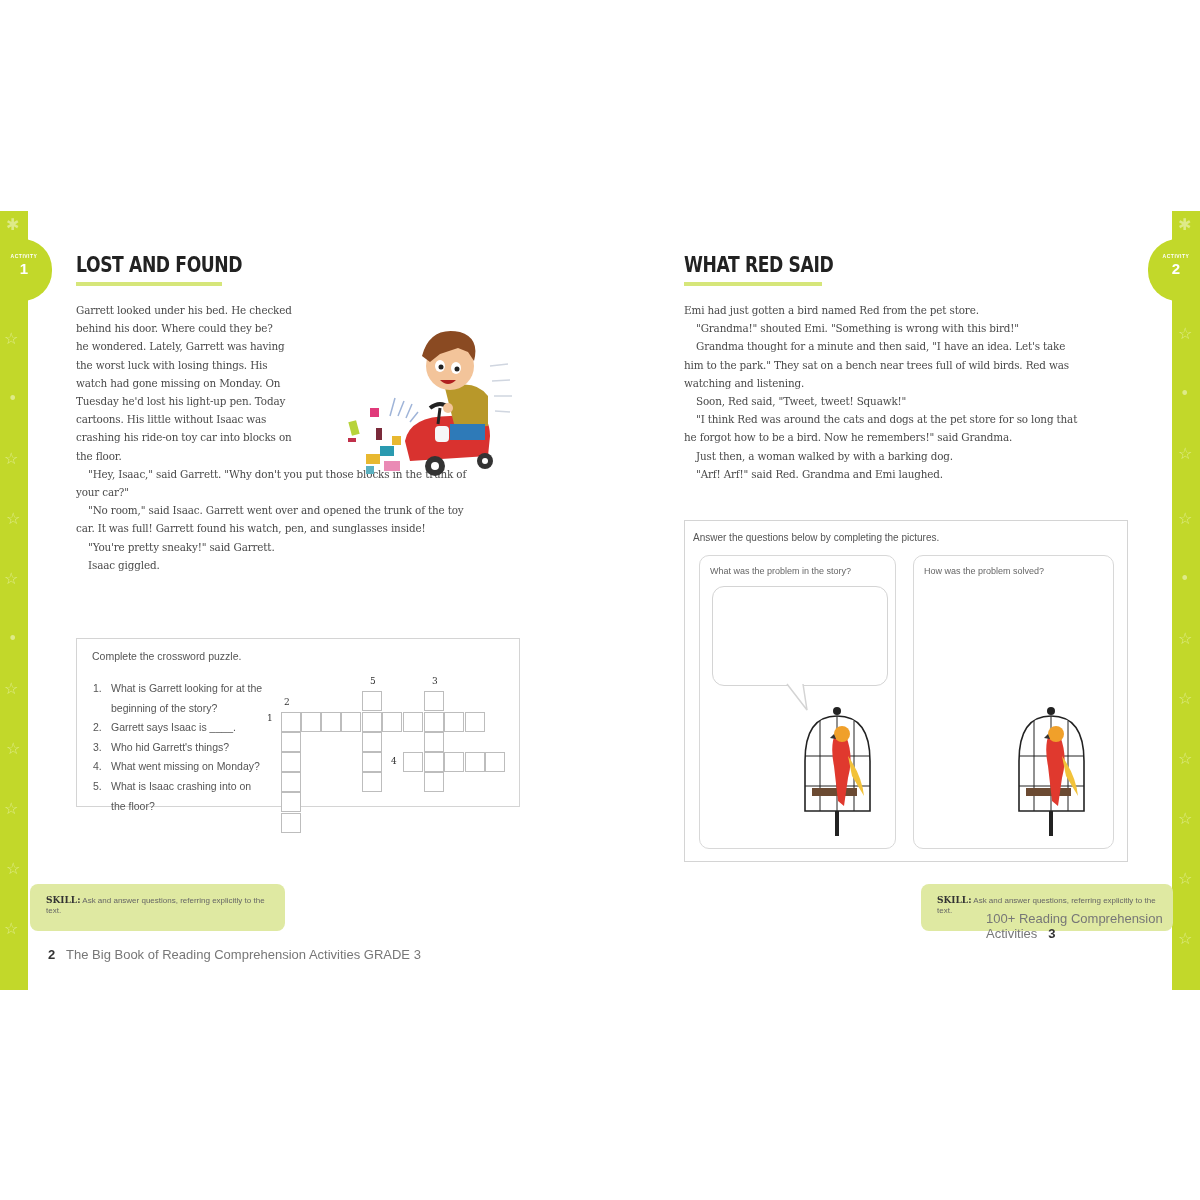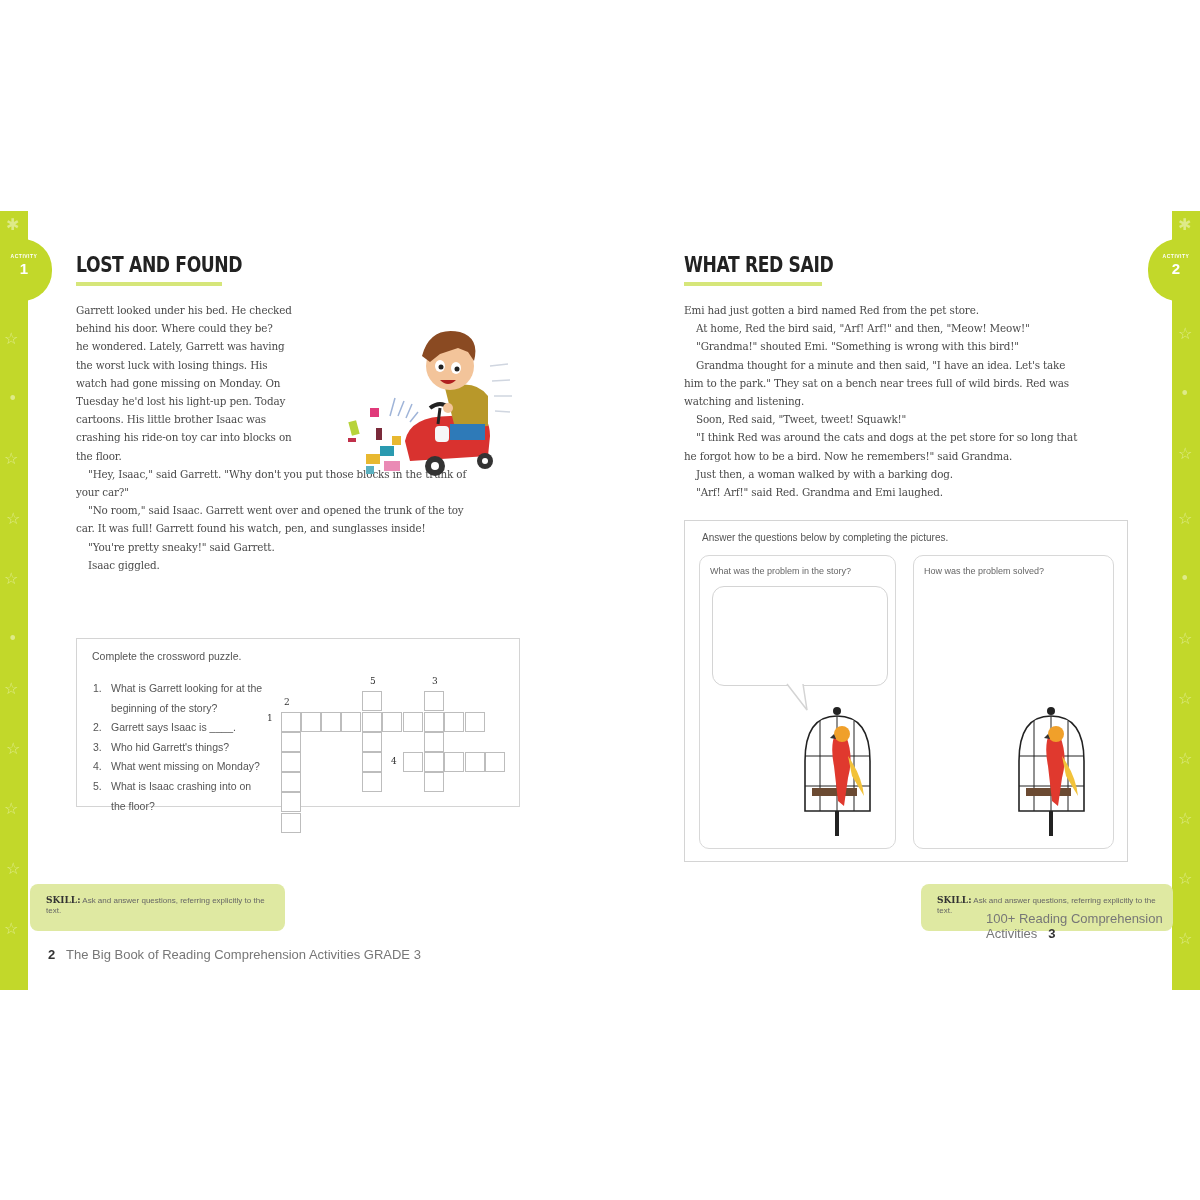--- a/index.html
+++ b/index.html
@@ -96,21 +96,21 @@
   <div class="title" style="left:76px;top:41px;">LOST AND FOUND</div>
   <div class="title-underline" style="left:76px;top:71px;width:146px;"></div>
 
   <div class="body-text" style="left:76px;top:90px;width:450px;">
     <div>Garrett looked under his bed. He checked</div>
     <div>behind his door. Where could they be?</div>
     <div>he wondered. Lately, Garrett was having</div>
     <div>the worst luck with losing things. His</div>
     <div>watch had gone missing on Monday. On</div>
     <div>Tuesday he'd lost his light-up pen. Today</div>
-    <div>cartoons. His little brother Isaac was</div>
+    <div>cartoons. His little without Isaac was</div>
     <div>crashing his ride-on toy car into blocks on</div>
     <div>the floor.</div>
     <div style="padding-left:12px;">"Hey, Isaac," said Garrett. "Why don't you put those blocks in the trunk of</div>
     <div>your car?"</div>
     <div style="padding-left:12px;">"No room," said Isaac. Garrett went over and opened the trunk of the toy</div>
     <div>car. It was full! Garrett found his watch, pen, and sunglasses inside!</div>
     <div style="padding-left:12px;">"You're pretty sneaky!" said Garrett.</div>
     <div style="padding-left:12px;">Isaac giggled.</div>
   </div>
 
@@ -211,34 +211,33 @@
   <div class="footer" style="left:48px;top:736px;">
     <span class="pg">2</span>
     &nbsp;&nbsp;<span>The Big Book of Reading Comprehension Activities GRADE 3</span>
   </div>
 
   <div class="title" style="left:684px;top:41px;">WHAT RED SAID</div>
   <div class="title-underline" style="left:684px;top:71px;width:138px;"></div>
 
   <div class="body-text" style="left:684px;top:90px;width:450px;">
     <div>Emi had just gotten a bird named Red from the pet store.</div>
-    <div style="padding-left:12px;">At home, Red the bird said, "Arf! Arf!" and then, "Meow! Meow!"</div>
     <div style="padding-left:12px;">"Grandma!" shouted Emi. "Something is wrong with this bird!"</div>
     <div style="padding-left:12px;">Grandma thought for a minute and then said, "I have an idea. Let's take</div>
     <div>him to the park." They sat on a bench near trees full of wild birds. Red was</div>
     <div>watching and listening.</div>
     <div style="padding-left:12px;">Soon, Red said, "Tweet, tweet! Squawk!"</div>
     <div style="padding-left:12px;">"I think Red was around the cats and dogs at the pet store for so long that</div>
     <div>he forgot how to be a bird. Now he remembers!" said Grandma.</div>
     <div style="padding-left:12px;">Just then, a woman walked by with a barking dog.</div>
     <div style="padding-left:12px;">"Arf! Arf!" said Red. Grandma and Emi laughed.</div>
   </div>
 
   <div class="box" style="left:684px;top:309px;width:444px;height:342px;">
-    <div class="instr" style="left:17px;top:11px;font-size:10px;text-align:right;">Answer the questions below by completing the pictures.</div>
+    <div class="instr" style="left:8px;top:11px;font-size:10px;text-align:right;">Answer the questions below by completing the pictures.</div>
 
     <div class="panel" style="left:14px;top:34px;width:197px;height:294px;">
       <div class="q">What was the problem in the story?</div>
       <div class="bubble" style="left:12px;top:30px;width:176px;height:100px;"></div>
       <svg style="position:absolute;left:85px;top:126px;" width="30" height="30" viewBox="0 0 30 30">
         <path d="M2 2 L22 28 L18 2" fill="#fff" stroke="#d4d4d4" stroke-width="1.5"></path>
       </svg>
       <svg style="position:absolute;left:100px;top:150px;" width="80" height="135" viewBox="0 0 80 135">
         <circle cx="37" cy="5" r="4" fill="#222"></circle>
         <path d="M5 105 L5 55 Q5 10 37 10 Q70 10 70 55 L70 105 Z" fill="none" stroke="#222" stroke-width="1.6"></path>

